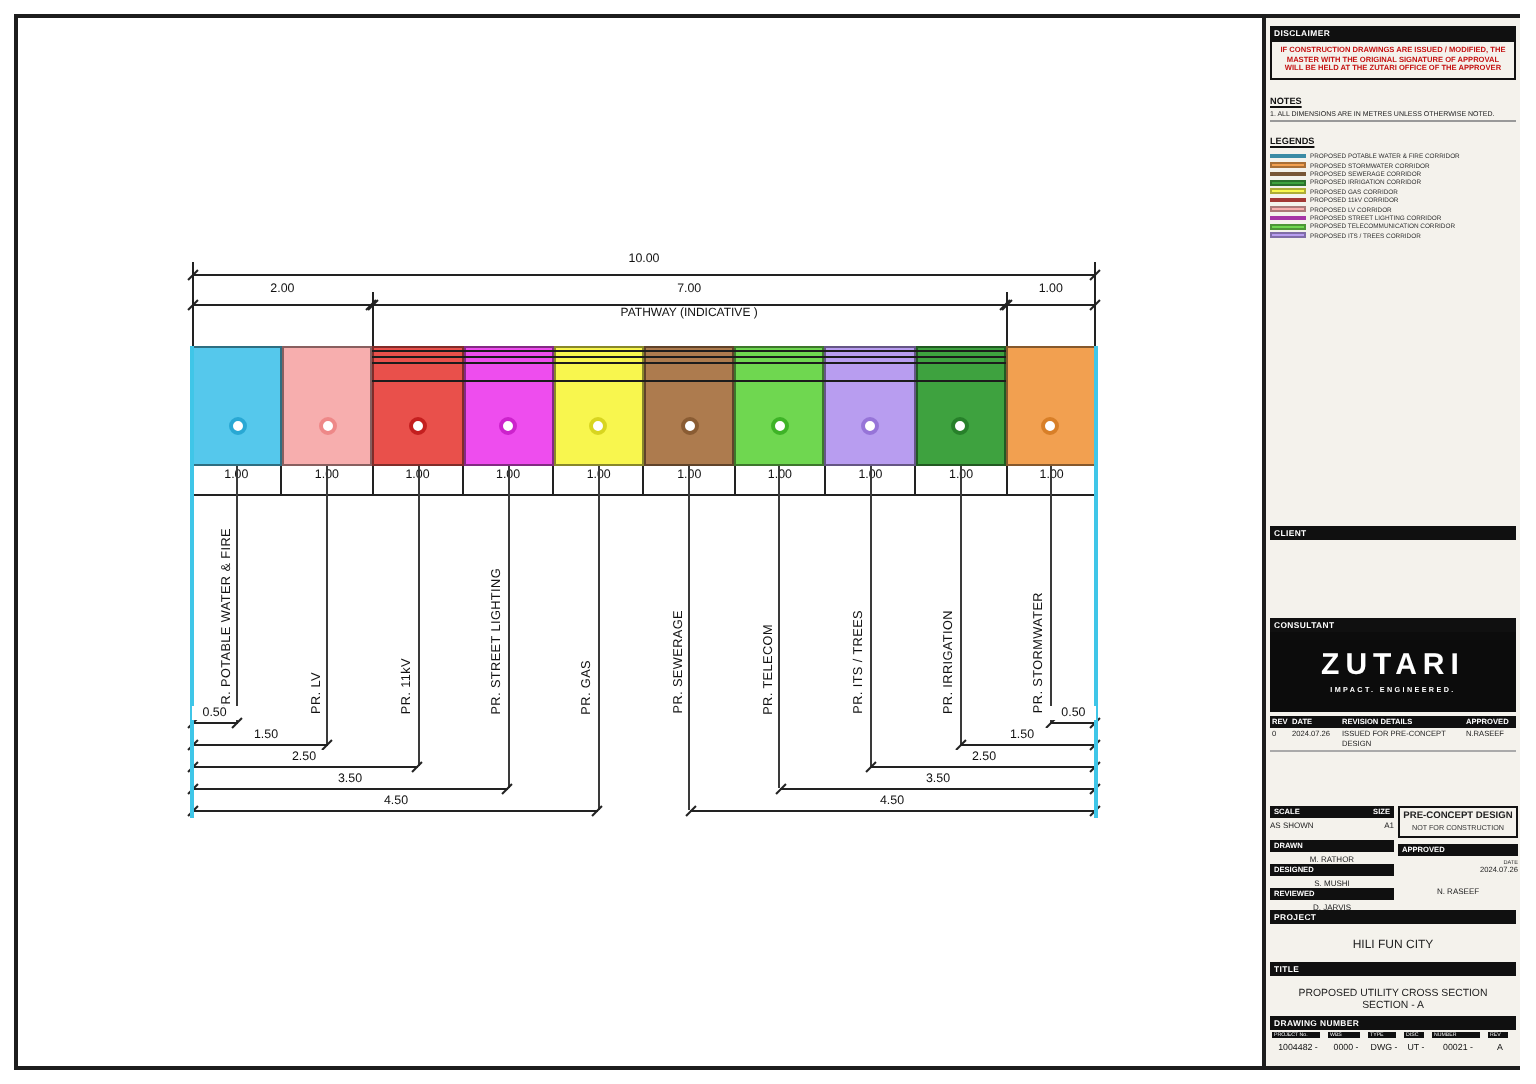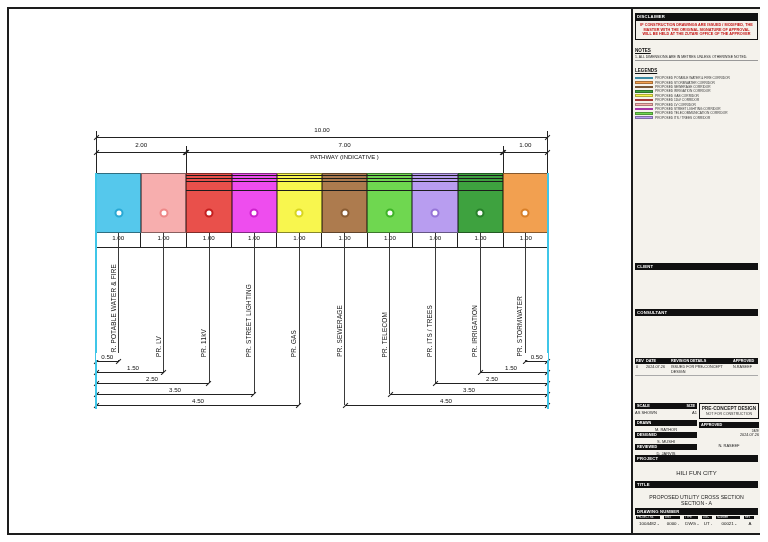--- a/index.html
+++ b/index.html
@@ -282,20 +282,24 @@
           </div>
         </div>
     </div>
 
     <div class="p-abs" style="top:254px;">
       <div class="blkbar">CLIENT</div>
     </div>
 
     <div class="p-abs" style="top:300px;">
       <div class="blkbar">CONSULTANT</div>
+      <div class="logo-box">
+        <div class="logo-word">ZUTARI</div>
+        <div class="logo-tag">IMPACT. ENGINEERED.</div>
+      </div>
     </div>
 
     <div class="p-abs" style="top:349px;">
       <div class="rev-row rev-head">
         <div class="rc1">REV</div>
         <div class="rc2">DATE</div>
         <div class="rc3">REVISION DETAILS</div>
         <div class="rc4">APPROVED</div>
       </div>
       <div class="rev-row rev-data">

